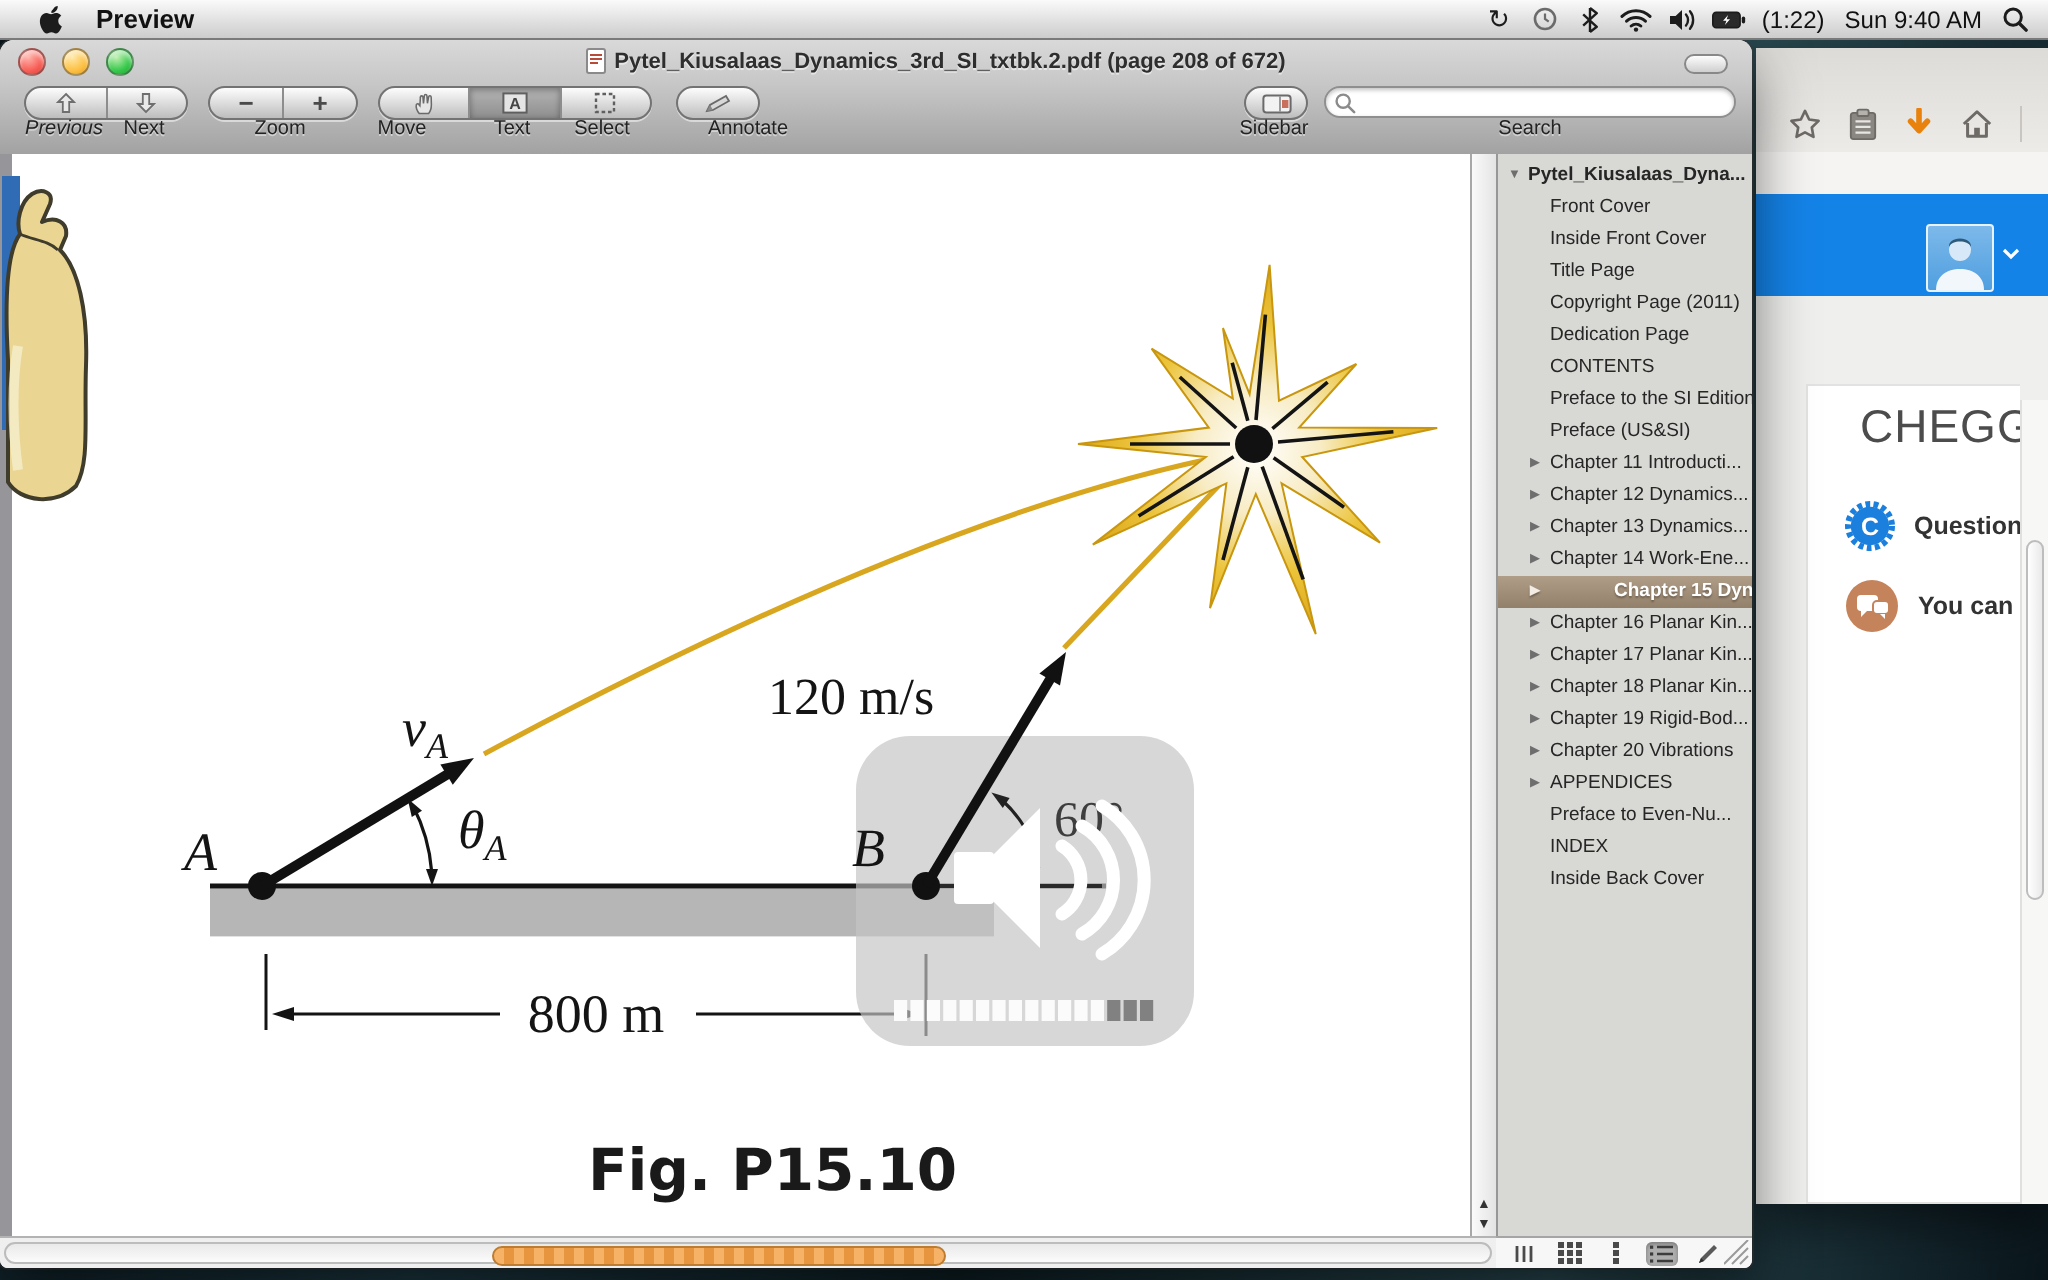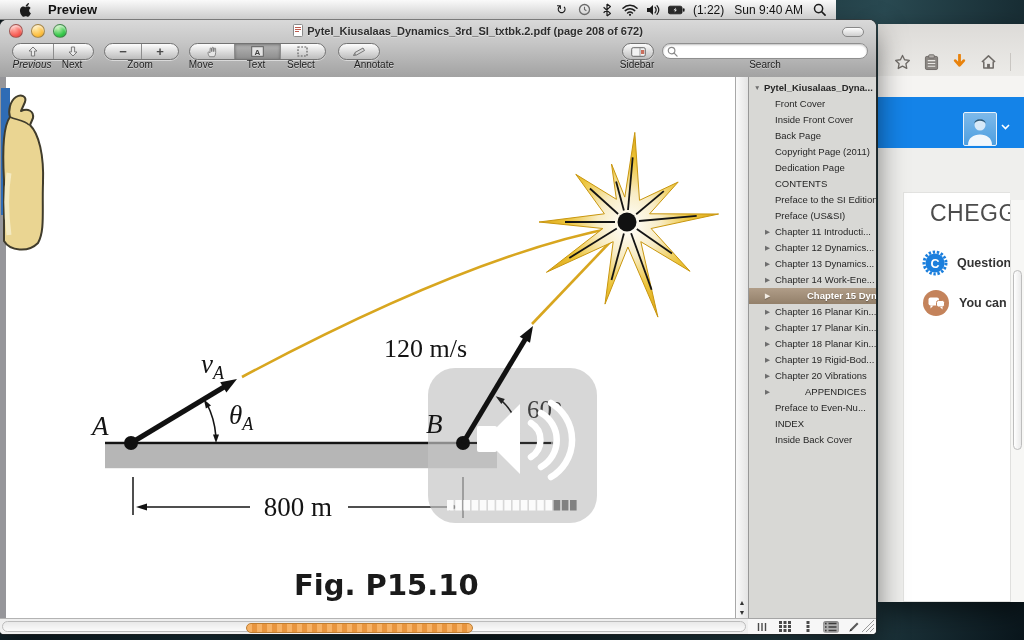--- a/index.html
+++ b/index.html
@@ -2,21 +2,21 @@
 <html><head>
 <meta charset="utf-8">
 <style>
   html,body{margin:0;padding:0;}
   body{
     width:1024px;height:640px;overflow:hidden;position:relative;
     font-family:"Liberation Sans",sans-serif;
     background:linear-gradient(100deg,#0a161c 0%,#1d3a44 28%,#0e2026 52%,#2a4a52 78%,#0a161c 100%);
   }
   
-  .menubar{position:absolute;left:0;top:0;width:836px;height:19px;z-index:40;
+  .menubar{position:absolute;left:0;top:0;width:1024px;height:19px;z-index:40;
     background:linear-gradient(#fafafa,#cccccc);border-bottom:1px solid #7a7a7a;
     display:flex;align-items:center;font-size:13px;color:#111;}
   .menubar .left{display:flex;align-items:center;gap:0;padding-left:10px;}
   .mitem{padding:0 9px;white-space:nowrap;}
   .appmenu{font-weight:bold;padding:0 10px 0 9px;}
   .menubar .right{margin-left:auto;display:flex;align-items:center;gap:6px;padding-right:8px;font-size:12px;}
   .sico{display:inline-flex;align-items:center;justify-content:center;width:17px;height:16px;color:#1c1c1c;}
   .clocktxt{padding:0 2px;white-space:nowrap;}
   
   .pwin{position:absolute;left:0;top:20px;width:876px;height:614px;z-index:20;
@@ -445,21 +445,21 @@
         <div class="tocrow" style="padding-left: 16px;">
           <span class="tri"></span>
           <span>Front Cover</span>
         </div>
         <div class="tocrow" style="padding-left: 16px;">
           <span class="tri"></span>
           <span>Inside Front Cover</span>
         </div>
         <div class="tocrow" style="padding-left: 16px;">
           <span class="tri"></span>
-          <span>Back Page</span>
+          <span>Title Page</span>
         </div>
         <div class="tocrow" style="padding-left: 16px;">
           <span class="tri"></span>
           <span>Copyright Page (2011)</span>
         </div>
         <div class="tocrow" style="padding-left: 16px;">
           <span class="tri"></span>
           <span>Dedication Page</span>
         </div>
         <div class="tocrow" style="padding-left: 16px;">
@@ -507,21 +507,21 @@
           <span>Chapter 18 Planar Kin...</span>
         </div>
         <div class="tocrow" style="padding-left: 16px;">
           <span class="tri">▶</span>
           <span>Chapter 19 Rigid-Bod...</span>
         </div>
         <div class="tocrow" style="padding-left: 16px;">
           <span class="tri">▶</span>
           <span>Chapter 20 Vibrations</span>
         </div>
-        <div class="tocrow" style="padding-left: 16px; gap: 30px;">
+        <div class="tocrow" style="padding-left: 16px;">
           <span class="tri">▶</span>
           <span>APPENDICES</span>
         </div>
         <div class="tocrow" style="padding-left: 16px;">
           <span class="tri"></span>
           <span>Preface to Even-Nu...</span>
         </div>
         <div class="tocrow" style="padding-left: 16px;">
           <span class="tri"></span>
           <span>INDEX</span>

